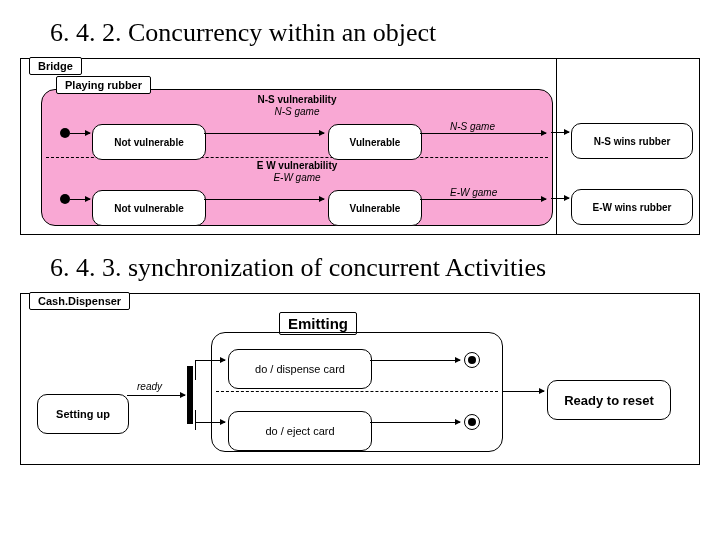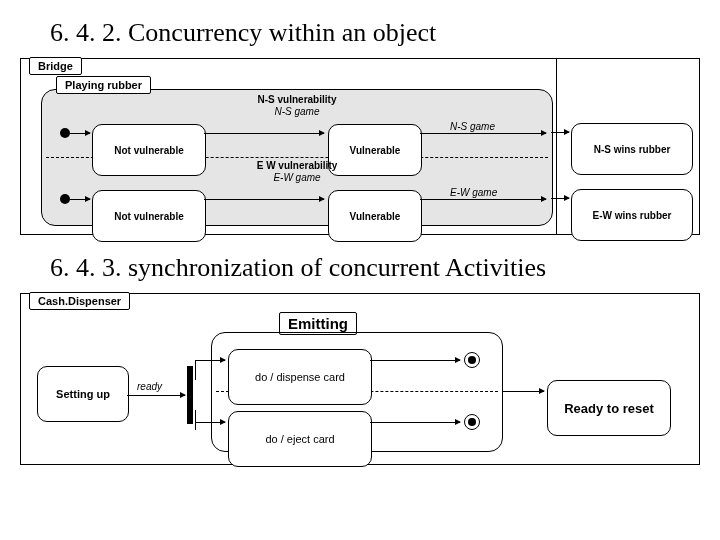--- a/index.html
+++ b/index.html
@@ -38,21 +38,21 @@
     background: #fff;
     font-size: 11px;
     font-weight: bold;
     padding: 2px 8px;
     border-radius: 2px;
   }
   .region {
     position: absolute;
     border: 1px solid #000;
     border-radius: 14px;
-    background: #e5e5e5;
+    background: #f9a8d4;
   }
   .region-label {
     position: absolute;
     font-size: 10px;
     font-weight: bold;
     text-align: center;
     width: 100%;
   }
   .region-sublabel {
     position: absolute;
@@ -75,21 +75,21 @@
   .state {
     position: absolute;
     border: 1px solid #000;
     border-radius: 10px;
     background: #fff;
     font-size: 10px;
     font-weight: bold;
     display: flex;
     align-items: center;
     justify-content: center;
-    padding: 16px 6px;
+    padding: 8px 6px;
     white-space: nowrap;
   }
   .arrow {
     position: absolute;
     height: 1px;
     background: #000;
   }
   .arrow::after {
     content: "";
     position: absolute;
@@ -193,21 +193,21 @@
   <div class="arrow" style="top:139px; left:536px; width:12px;"></div>
   <div class="state" style="top:130px; left:550px; width:108px; height:18px;">E-W wins rubber</div>
 </div>
 
 <div class="heading">6. 4. 3. synchronization of concurrent Activities</div>
 
 <div class="diagram diagram2">
 
   <div class="tab" style="top:-2px; left:8px;">Cash.Dispenser</div>
 
-  <div class="state" style="top:72px; left:16px; width:78px; height:22px; font-size:11px;">Setting up</div>
+  <div class="state" style="top:100px; left:16px; width:78px; height:22px; font-size:11px;">Setting up</div>
 
   <div class="arrow" style="top:101px; left:106px; width:58px;"></div>
   <div class="edge-label" style="top:87px; left:116px;">ready</div>
 
   <div class="fork-bar" style="top:72px; left:166px; height:58px;"></div>
 
   <div class="tab" style="top:18px; left:258px; font-size:15px;">Emitting</div>
   <div class="composite" style="top:38px; left:190px; width:290px; height:118px;">
     <div class="dashline" style="top:58px;"></div>
 

